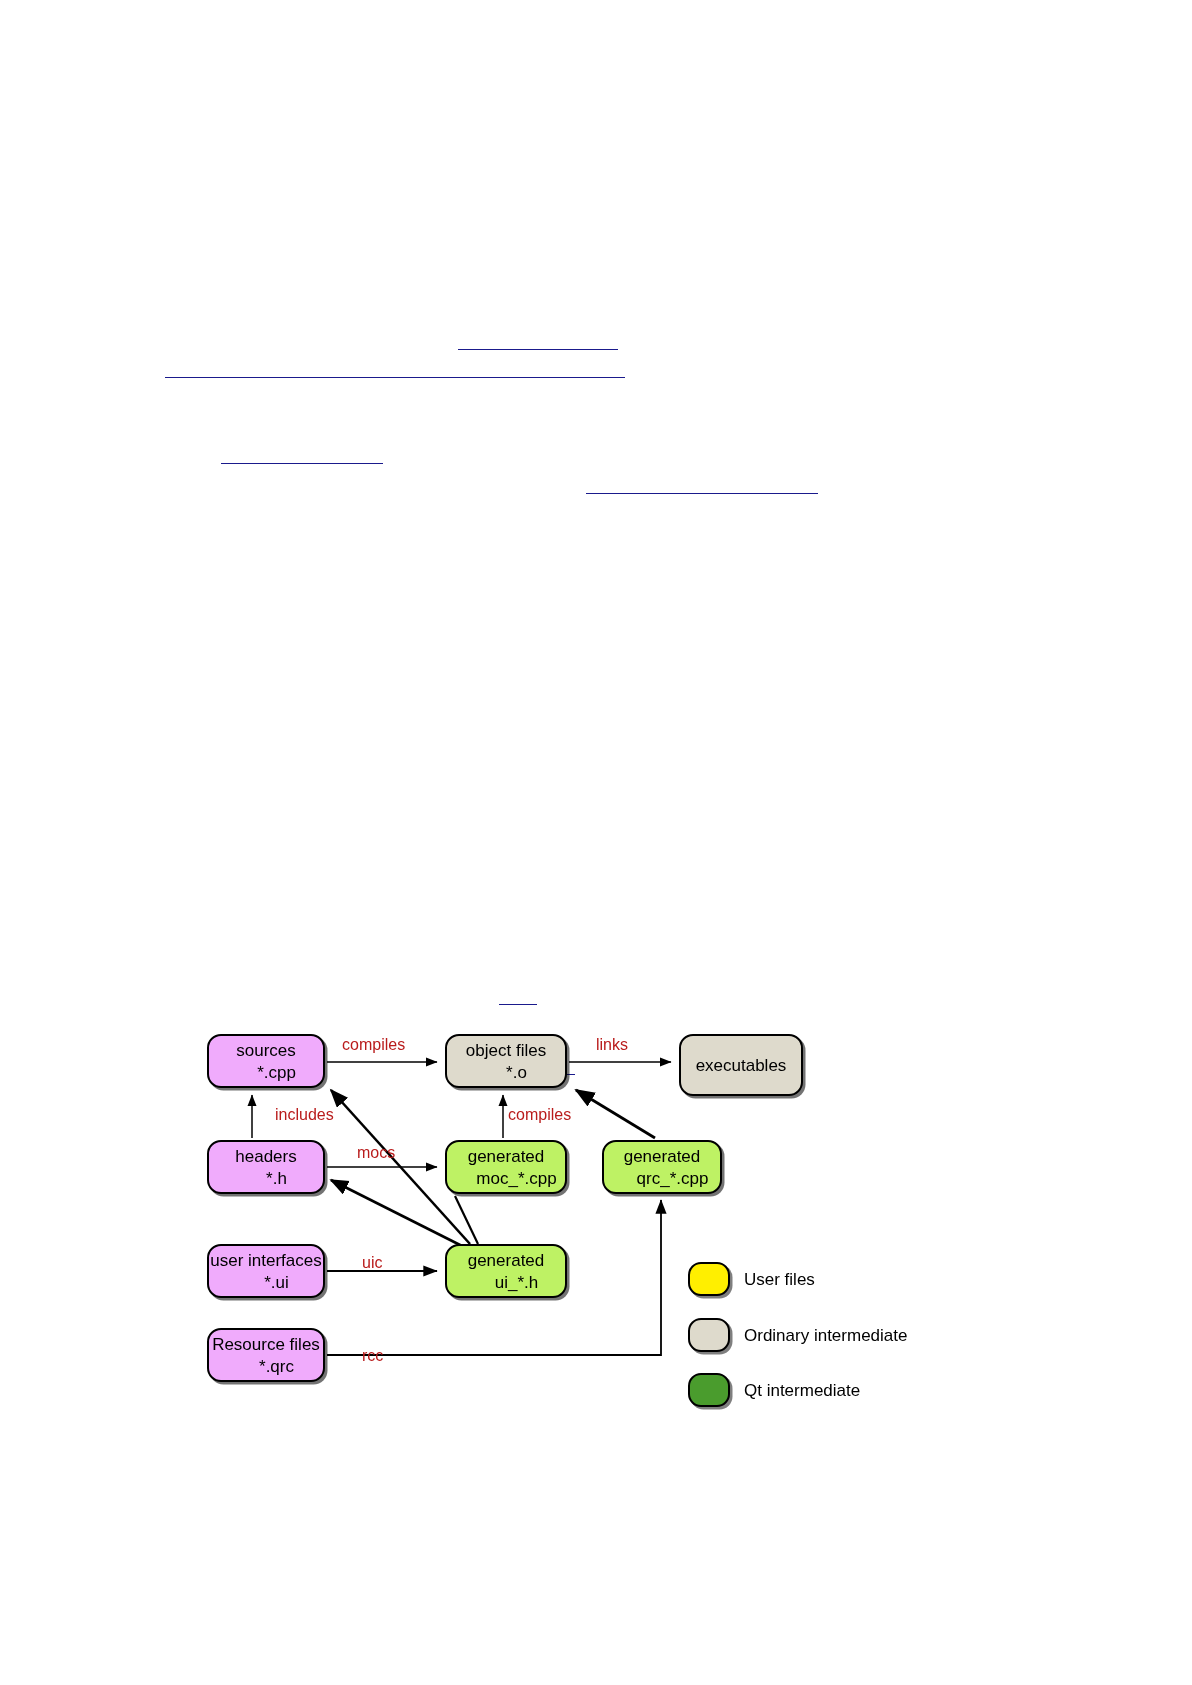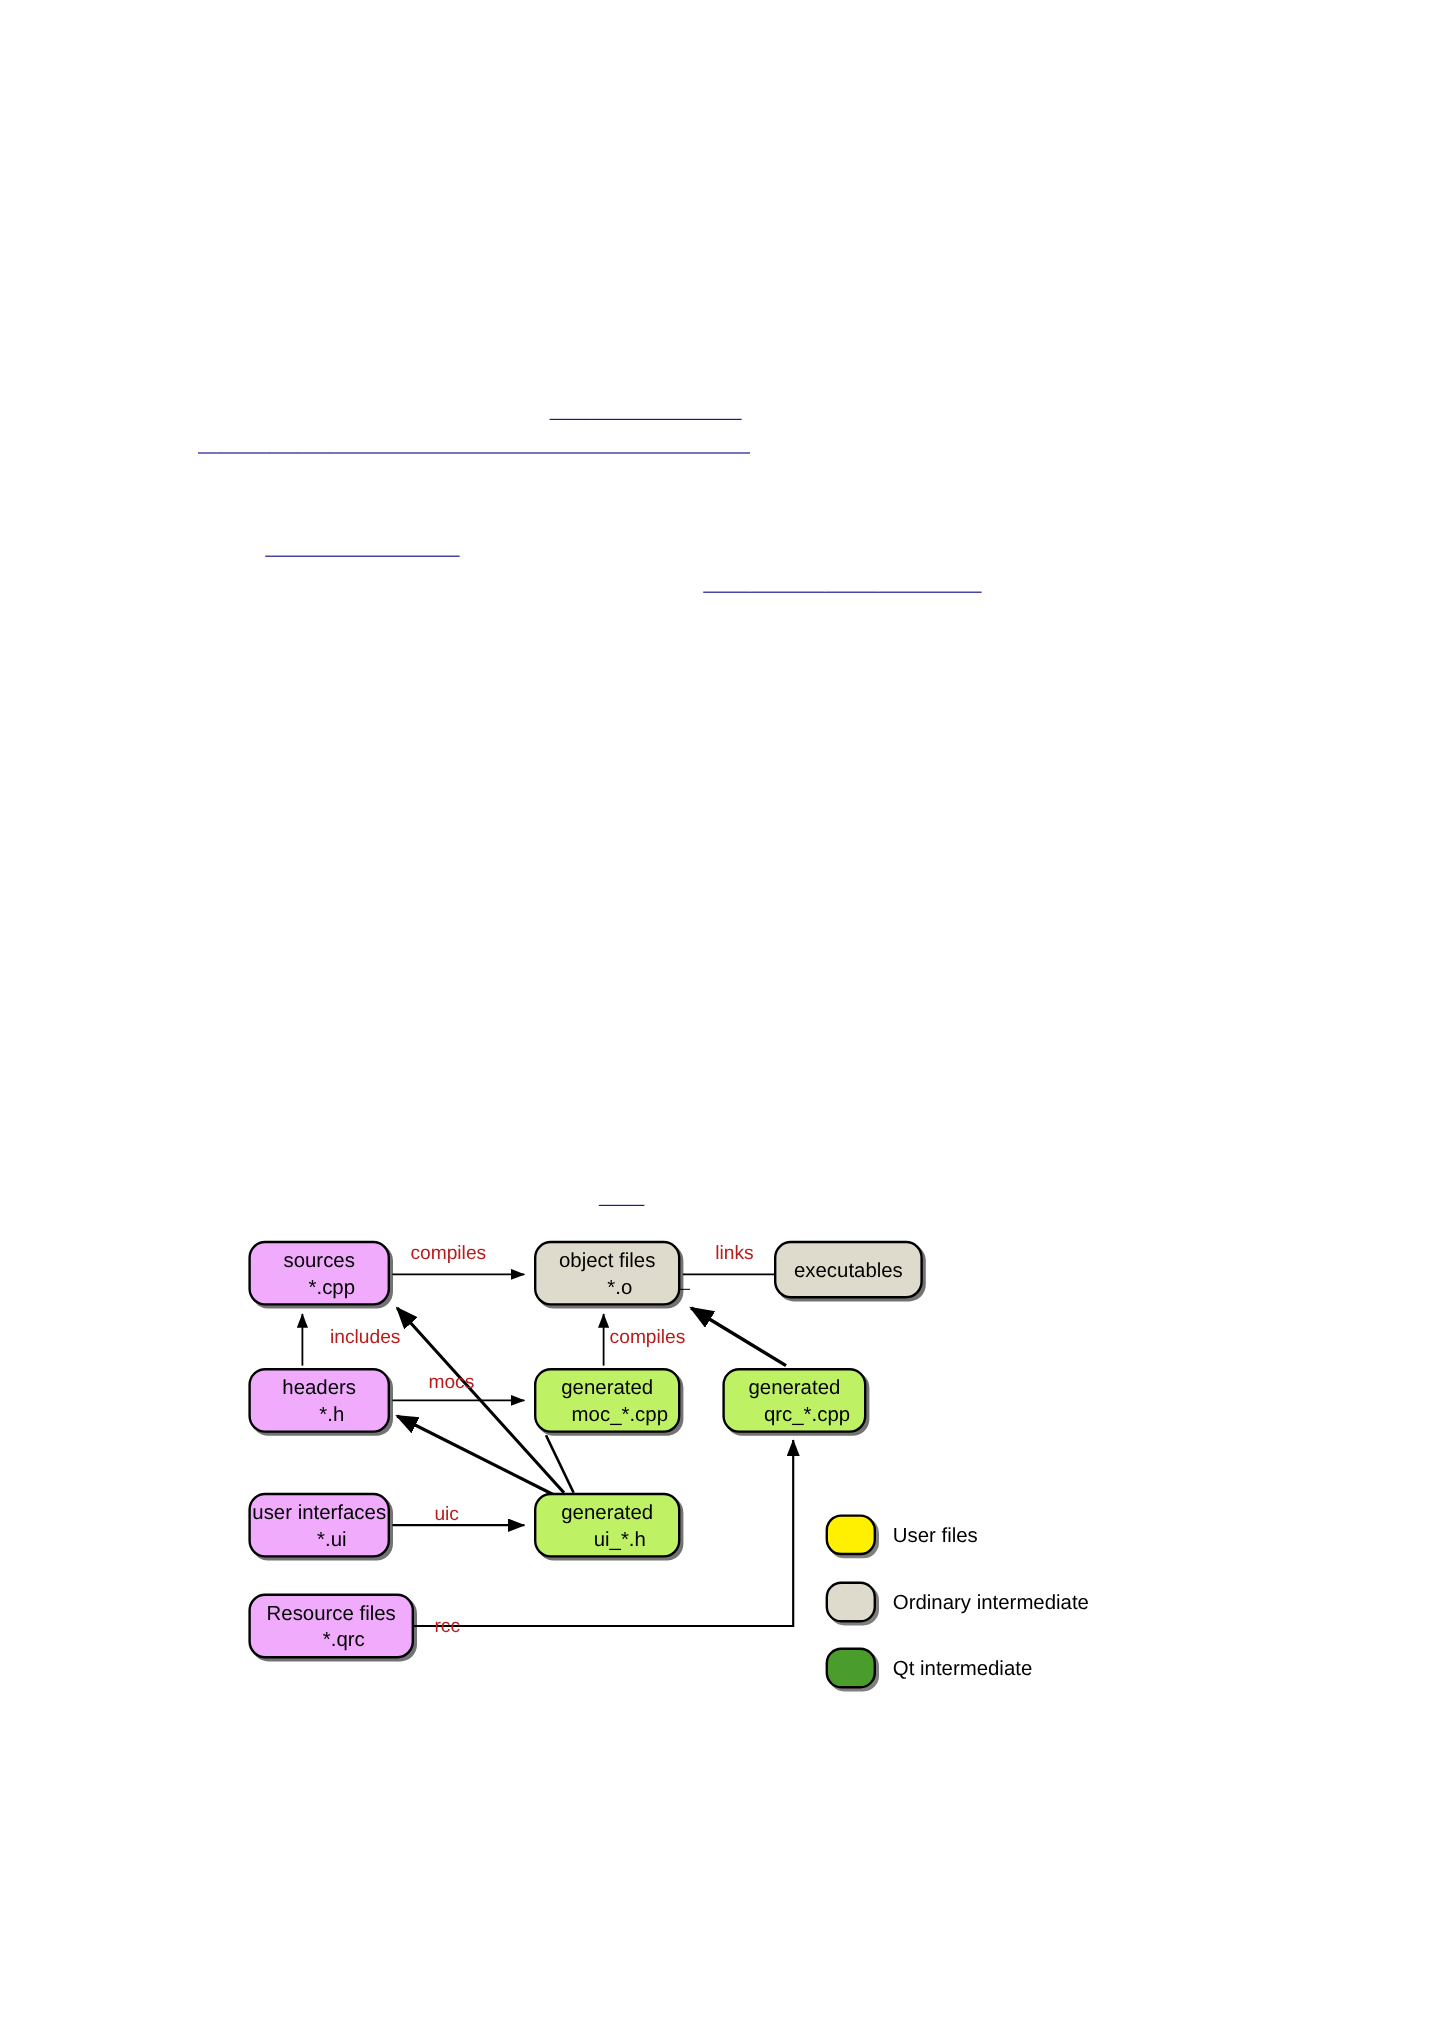--- a/index.html
+++ b/index.html
@@ -139,21 +139,21 @@
   </svg>
 
 <div class="node n-user" style="left: 207px; top: 1034px; width: 118px; height: 54px;">
       <span class="l1">sources</span>
       <span class="l2">*.cpp</span>
     </div>
     <div class="node n-ord" style="left: 445px; top: 1034px; width: 122px; height: 54px;">
       <span class="l1">object files</span>
       <span class="l2">*.o</span>
     </div>
-    <div class="node n-ord" style="left: 645px; top: 1034px; width: 124px; height: 48px;">
+    <div class="node n-ord" style="left: 679px; top: 1034px; width: 124px; height: 62px;">
       <span class="l1">executables</span>
     </div>
     <div class="node n-user" style="left: 207px; top: 1140px; width: 118px; height: 54px;">
       <span class="l1">headers</span>
       <span class="l2">*.h</span>
     </div>
     <div class="node n-qt" style="left: 445px; top: 1140px; width: 122px; height: 54px;">
       <span class="l1">generated</span>
       <span class="l2">moc_*.cpp</span>
     </div>
@@ -162,21 +162,21 @@
       <span class="l2">qrc_*.cpp</span>
     </div>
     <div class="node n-user" style="left: 207px; top: 1244px; width: 118px; height: 54px;">
       <span class="l1">user interfaces</span>
       <span class="l2">*.ui</span>
     </div>
     <div class="node n-qt" style="left: 445px; top: 1244px; width: 122px; height: 54px;">
       <span class="l1">generated</span>
       <span class="l2">ui_*.h</span>
     </div>
-    <div class="node n-user" style="left: 207px; top: 1328px; width: 138px; height: 54px;">
+    <div class="node n-user" style="left: 207px; top: 1328px; width: 118px; height: 54px;">
       <span class="l1">Resource files</span>
       <span class="l2">*.qrc</span>
     </div>
     <div class="edge-label" style="left: 342px; top: 1036px;">compiles</div>
     <div class="edge-label" style="left: 596px; top: 1036px;">links</div>
     <div class="edge-label" style="left: 275px; top: 1106px;">includes</div>
     <div class="edge-label" style="left: 508px; top: 1106px;">compiles</div>
     <div class="edge-label" style="left: 357px; top: 1144px;">mocs</div>
     <div class="edge-label" style="left: 362px; top: 1254px;">uic</div>
     <div class="edge-label" style="left: 362px; top: 1347px;">rcc</div>

